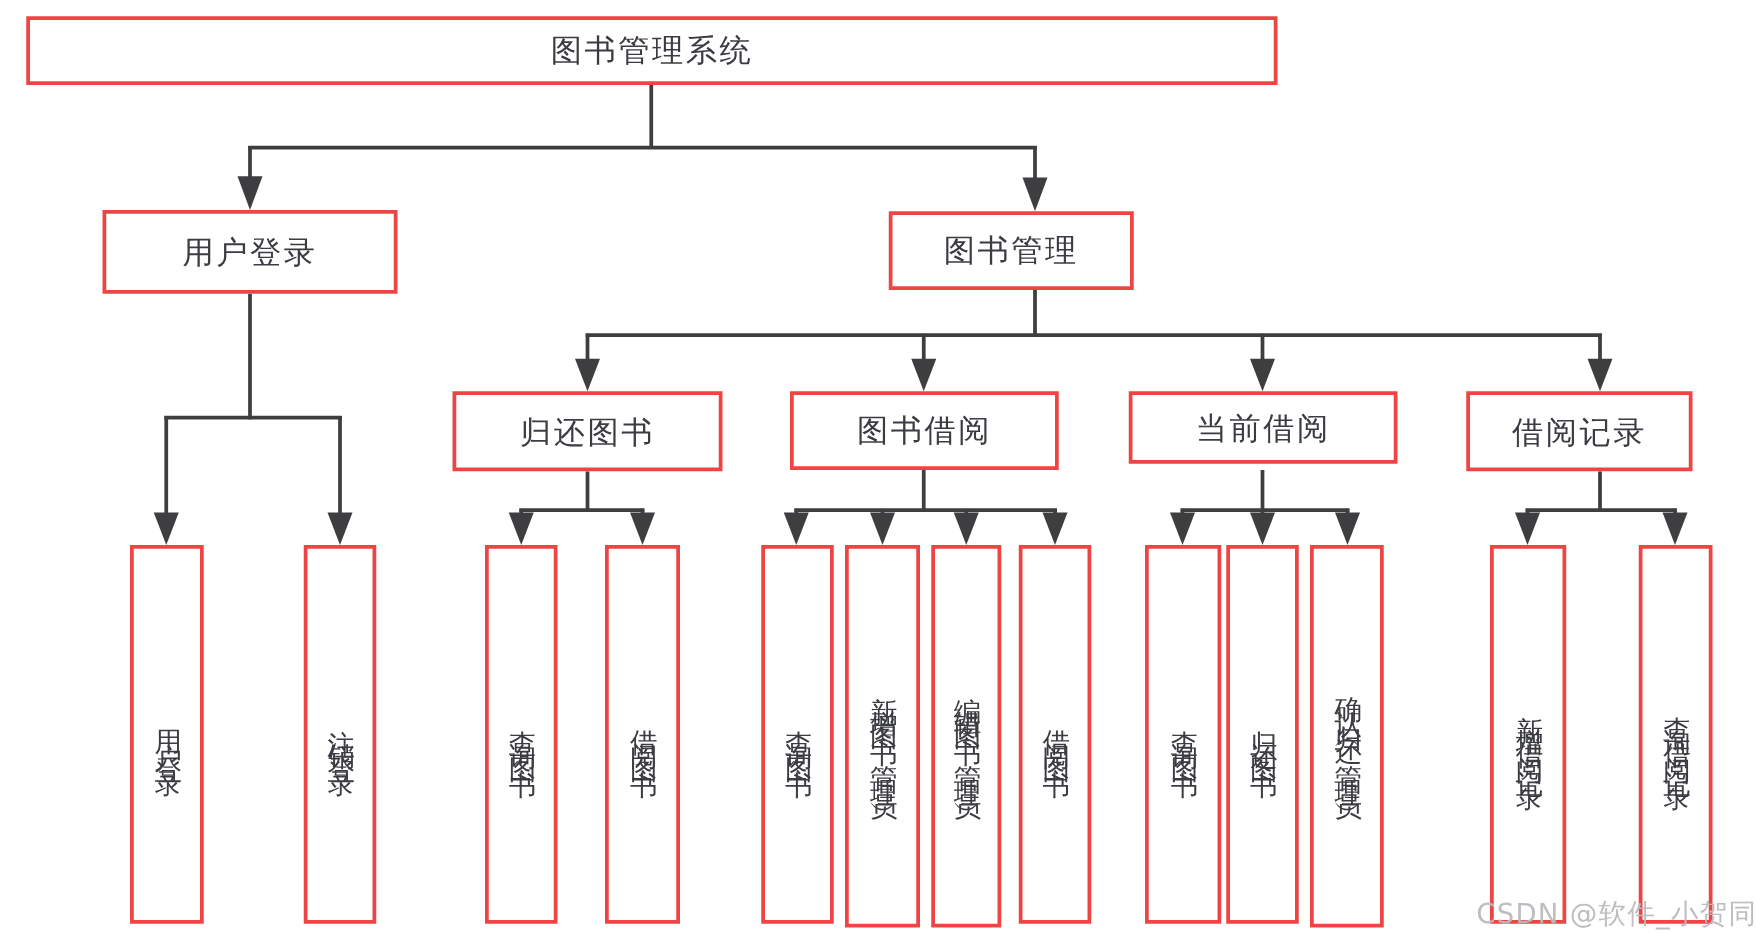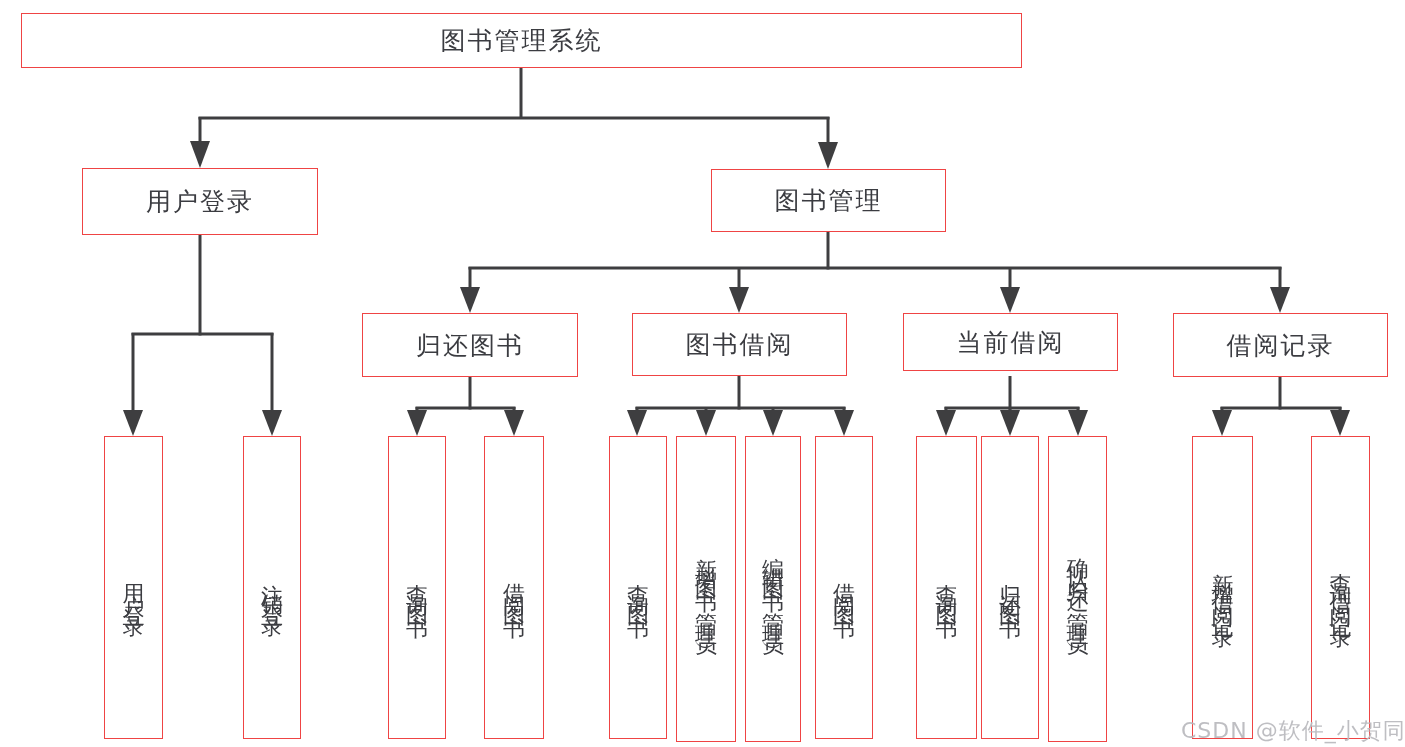--- a/index.html
+++ b/index.html
@@ -13,21 +13,21 @@
   }
   .wires {
     position: absolute;
     left: 0; top: 0;
     pointer-events: none;
   }
   .node {
     position: absolute;
     box-sizing: border-box;
     background: #ffffff;
-    border: 1px solid #ef4444;
+    border: 3px solid #ef4444;
     color: #3b3c41;
     display: flex;
     align-items: center;
     justify-content: center;
   }
   .h-node .label {
     font-size: 25px;
     letter-spacing: 2px;
     white-space: nowrap;
   }
@@ -124,34 +124,34 @@
     </g>
   </svg>
 
   <div class="node h-node" style="left:21px; top:13px; width:1001px; height:55px;">
     <span class="label">图书管理系统</span>
   </div>
 
   <div class="node h-node" style="left:82px; top:168px; width:236px; height:67px;">
     <span class="label">用户登录</span>
   </div>
-  <div class="node h-node" style="left:711px; top:169px; width:235px; height:63px;">
+  <div class="node h-node" style="left:711px; top:169px; width:196px; height:63px;">
     <span class="label">图书管理</span>
   </div>
 
   <div class="node h-node" style="left:362px; top:313px; width:216px; height:64px;">
     <span class="label">归还图书</span>
   </div>
   <div class="node h-node" style="left:632px; top:313px; width:215px; height:63px;font-family:Liberation Serif, serif;">
     <span class="label">图书借阅</span>
   </div>
   <div class="node h-node" style="left:903px; top:313px; width:215px; height:58px;">
     <span class="label">当前借阅</span>
   </div>
-  <div class="node h-node" style="left:1173px; top:313px; width:215px; height:64px;">
+  <div class="node h-node" style="left:1173px; top:313px; width:181px; height:64px;">
     <span class="label">借阅记录</span>
   </div>
 
   <div class="node v-node" style="left:104px; top:436px; width:59px; height:303px;">
     <span class="label">用户登录</span>
   </div>
   <div class="node v-node" style="left:243px; top:436px; width:58px; height:303px;">
     <span class="label">注销登录</span>
   </div>
 

